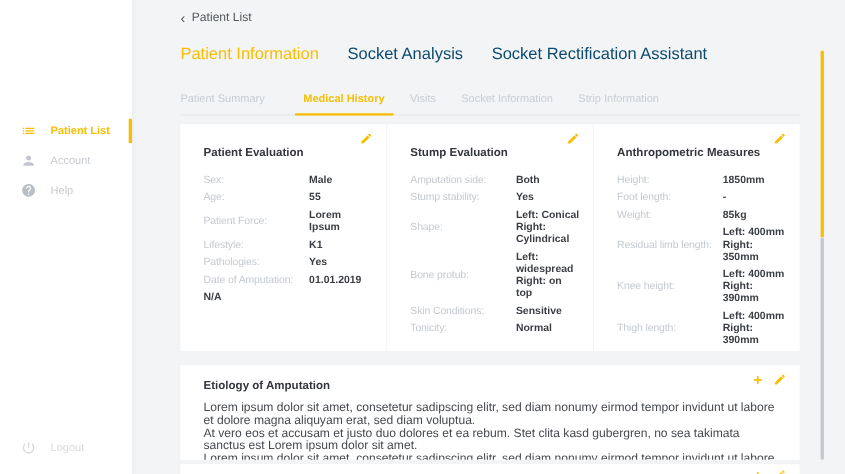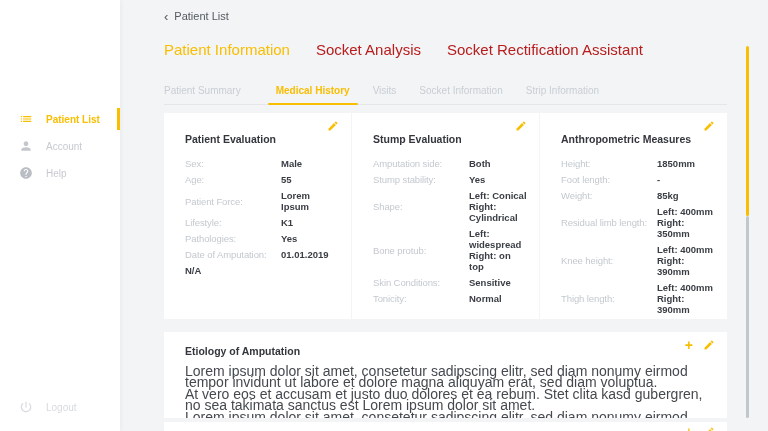--- a/index.html
+++ b/index.html
@@ -47,21 +47,21 @@
 
   
   .main { position:absolute; left:120px; top:0; right:0; bottom:0; }
   .breadcrumb {
     position:absolute; left:44px; top:10px;
     font-size:11px; color:#55595f; cursor:pointer; display:flex; gap:6px; align-items:center;
   }
   .breadcrumb .chev { font-size:13px; line-height:11px; color:#55595f; }
 
   .main-tabs { position:absolute; left:44px; top:41px; display:flex; gap:26px; white-space:nowrap; }
-  .main-tab { font-size:15px; color:#b91c1c; cursor:pointer; }
+  .main-tab { font-size:15px; color:#0c4a6e; cursor:pointer; }
   .main-tab.active { color:#F9BE00; font-weight:normal; }
 
   .subtabs {
     position:absolute; left:44px; top:85px; width:563px;
     display:flex; gap:23px; border-bottom:1px solid #e4e6e9;
   }
   .subtab { font-size:10px; color:#c9ced4; cursor:pointer; padding-bottom:8px; position:relative; white-space:nowrap; }
   .subtab.active { color:#F9BE00; font-weight:bold;margin-left:12px; }
   .subtab.active::after {
     content:""; position:absolute; left:-8px; right:-8px; bottom:-1px;
@@ -81,21 +81,21 @@
   .row.end { align-items:flex-end; }
   .lbl { width:96px; flex:none; font-size:9.5px; letter-spacing:-.1px; color:#c4c9cf; line-height:11px; white-space:pre-line; }
   .val { font-size:9.5px; font-weight:bold; color:#3a3e44; line-height:11px; white-space:pre-line; }
 
   
   .etiology {
     position:absolute; left:44px; top:332px; width:563px; height:86px;
     background:#fff; padding:13px 16px 0 21px; overflow:hidden;
   }
   .etiology .card-title { margin-bottom:9px; }
-  .etiology p { font-size:14px; color:#45494e; line-height:11.3px; white-space:pre-line; margin-bottom:1px; }
+  .etiology p { font-size:11px; color:#45494e; line-height:11.3px; white-space:pre-line; margin-bottom:1px; }
 
   
   .bottom-card { position:absolute; left:44px; top:422px; width:563px; height:24px; background:#fff; }
   .bottom-card .icon-btns { top:4px; opacity:.85; }
 
   
   .scrollbar { position:absolute; right:19px; top:46px; width:3px; height:372px; }
   .scroll-thumb { position:absolute; top:0; left:0; width:3px; height:170px; background:#F9BE00; border-radius:2px; }
   .scroll-track { position:absolute; top:170px; left:0; width:3px; height:202px; background:#c3c7cc; border-radius:2px; }
 </style>

